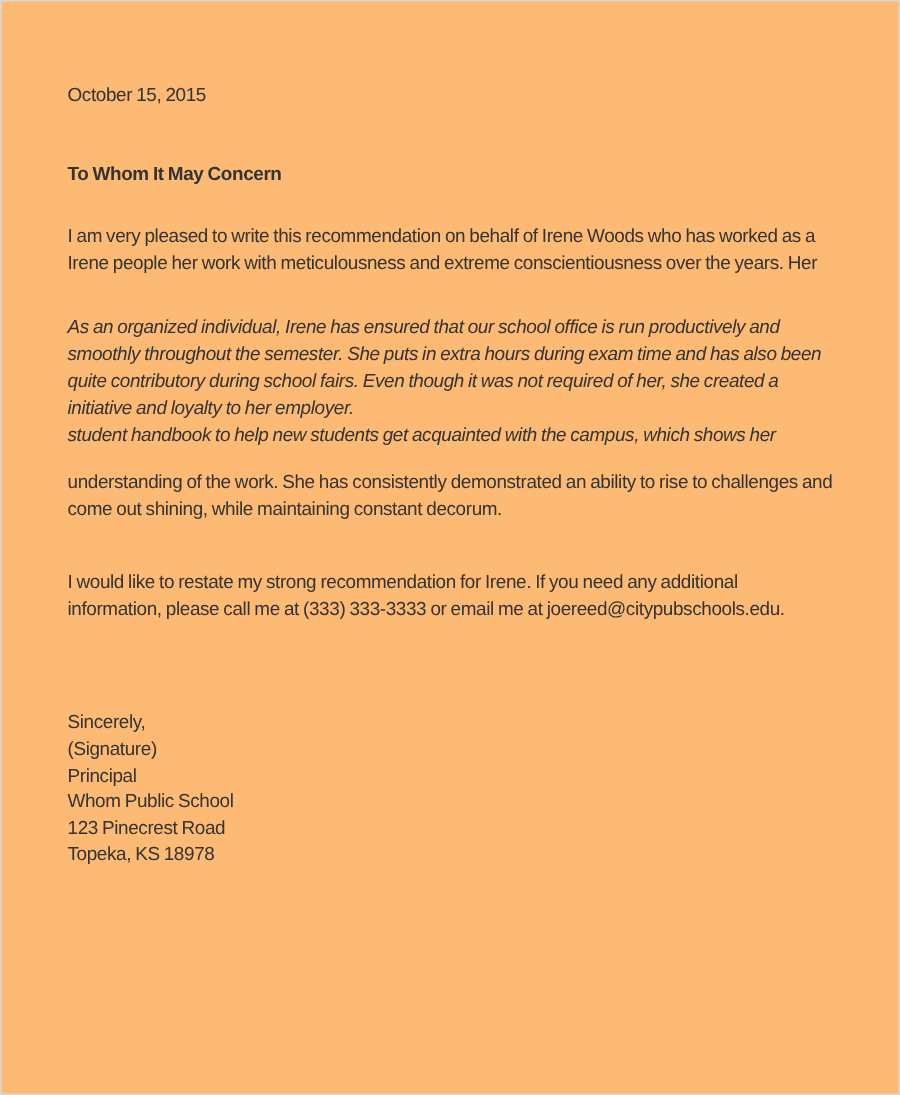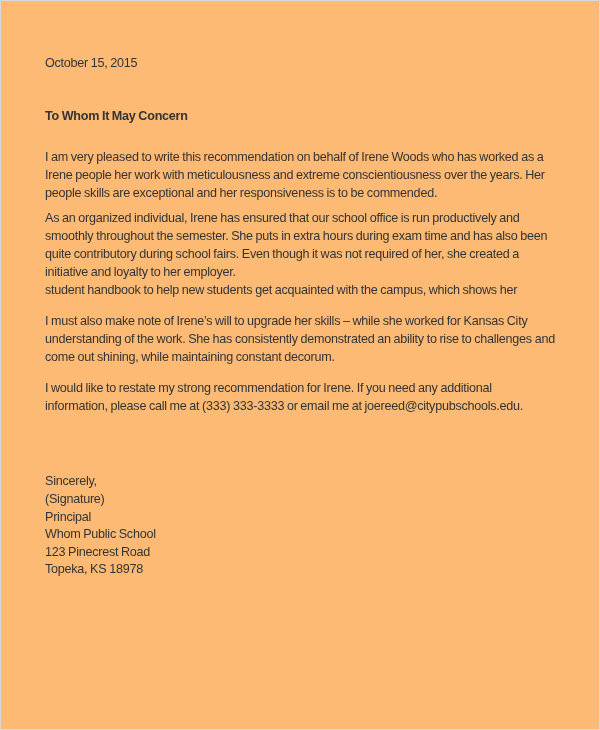--- a/index.html
+++ b/index.html
@@ -41,21 +41,21 @@
       position: absolute;
       left: 44px;
       width: 530px;
       line-height: 18px;
     }
     .body-text p {
       margin: 0;
       white-space: nowrap;
     }
     #p1 { top: 125px; margin-top: 22px; }
-    #p2 { top: 208px; }
+    #p2 { top: 208px; font-style: italic; }
     #p3 { top: 311px; }
     #p4 { top: 378px; }
     .closing {
       position: absolute;
       left: 44px;
       top: 471px;
       line-height: 18px;
     }
     .signature-block {
       position: absolute;
@@ -70,33 +70,31 @@
 
 <div class="page">
 
   <div class="date">October 15, 2015</div>
 
   <div class="salutation">To Whom It May Concern</div>
 
   <div class="body-text" id="p1">
     <p>I am very pleased to write this recommendation on behalf of Irene Woods who has worked as a</p>
     <p>Irene people her work with meticulousness and extreme conscientiousness over the years. Her</p>
-    <p>people skills are exceptional and her responsiveness is to be commended.</p>
   </div>
 
   <div class="body-text" id="p2">
     <p>As an organized individual, Irene has ensured that our school office is run productively and</p>
     <p>smoothly throughout the semester. She puts in extra hours during exam time and has also been</p>
     <p>quite contributory during school fairs. Even though it was not required of her, she created a</p>
     <p>initiative and loyalty to her employer.</p>
     <p>student handbook to help new students get acquainted with the campus, which shows her</p>
   </div>
 
   <div class="body-text" id="p3">
-    <p>I must also make note of Irene’s will to upgrade her skills – while she worked for Kansas City</p>
     <p>understanding of the work. She has consistently demonstrated an ability to rise to challenges and</p>
     <p>come out shining, while maintaining constant decorum.</p>
   </div>
 
   <div class="body-text" id="p4">
     <p>I would like to restate my strong recommendation for Irene. If you need any additional</p>
     <p>information, please call me at (333) 333-3333 or email me at joereed@citypubschools.edu.</p>
   </div>
 
   <div class="closing">Sincerely,</div>

